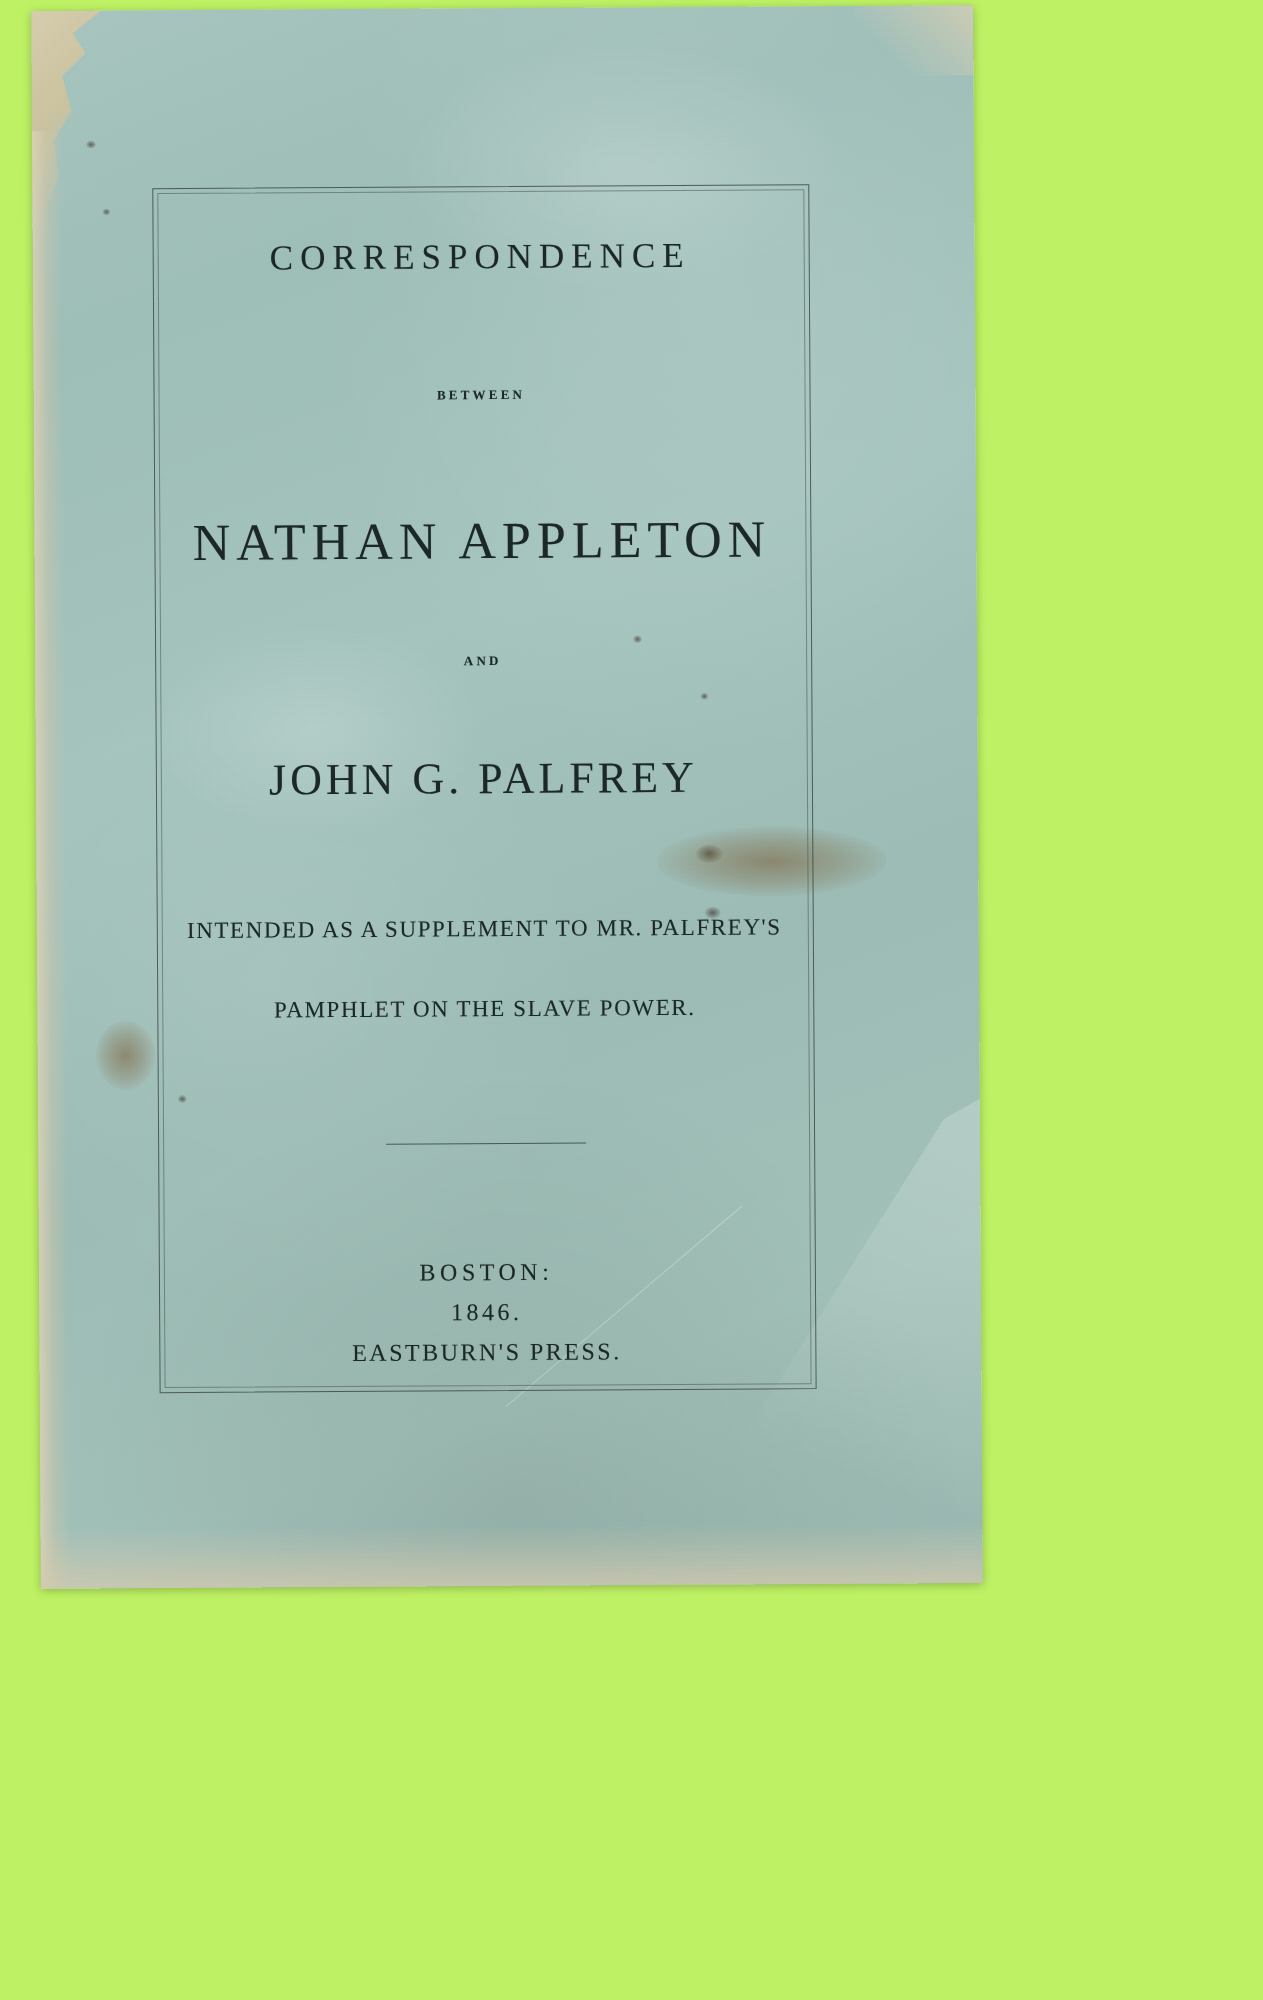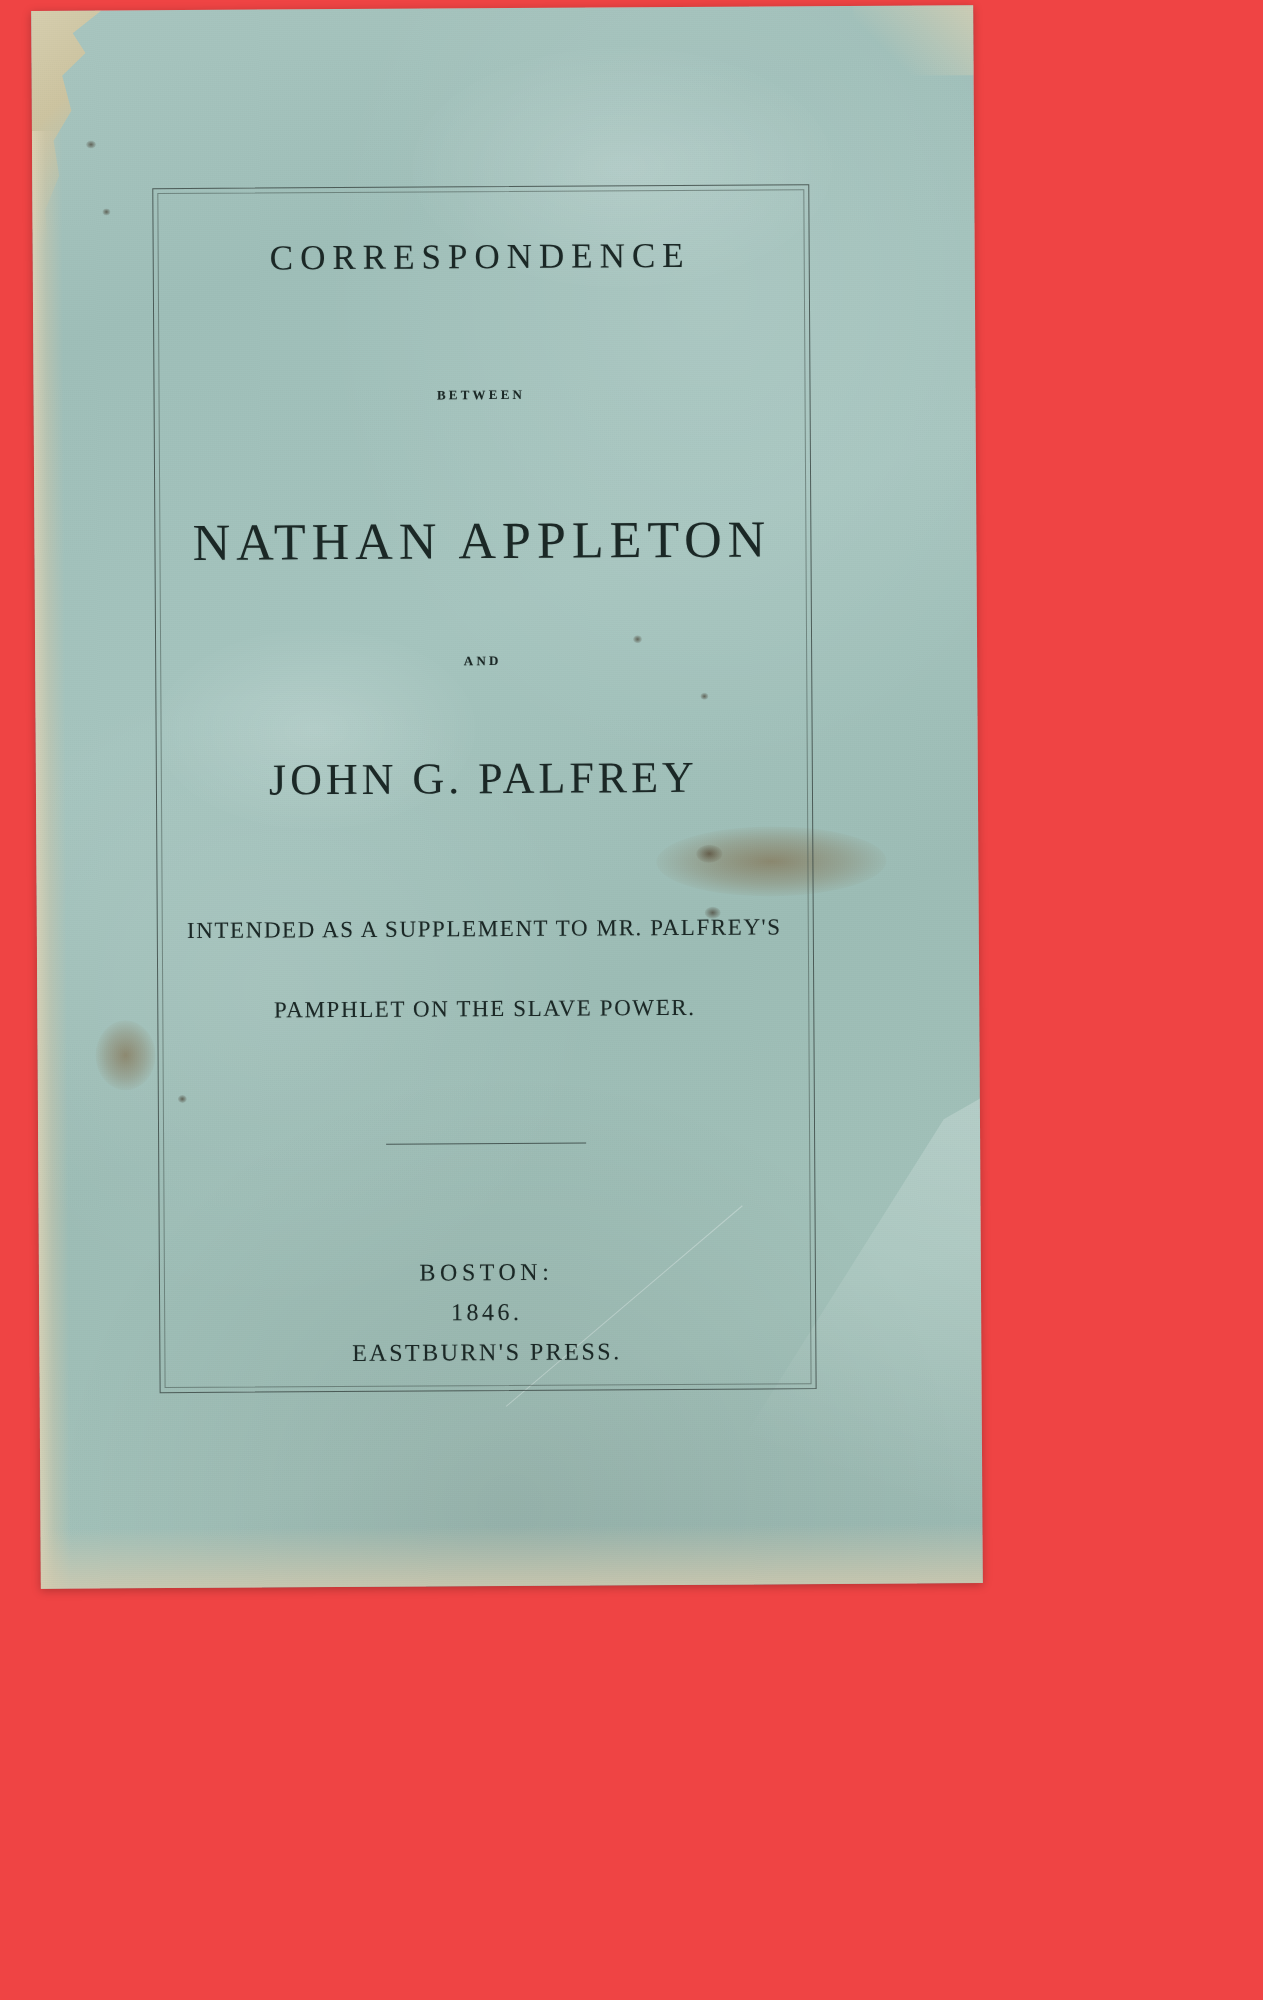--- a/index.html
+++ b/index.html
@@ -12,21 +12,21 @@
     height: 2000px;
     overflow: hidden;
     font-family: "Liberation Serif", serif;
   }
 
   
   #photo {
     position: relative;
     width: 1263px;
     height: 2000px;
-    background: #ef4444;
+    background: #bef264;
   }
 
   
   #pamphlet {
     position: absolute;
     left: 36px;
     top: 8px;
     width: 942px;
     height: 1578px;
     transform: rotate(-0.35deg);

